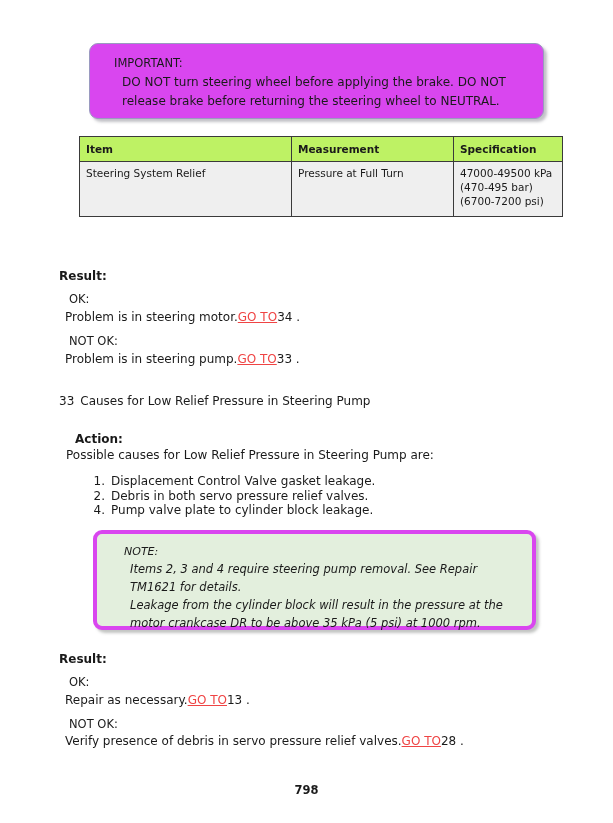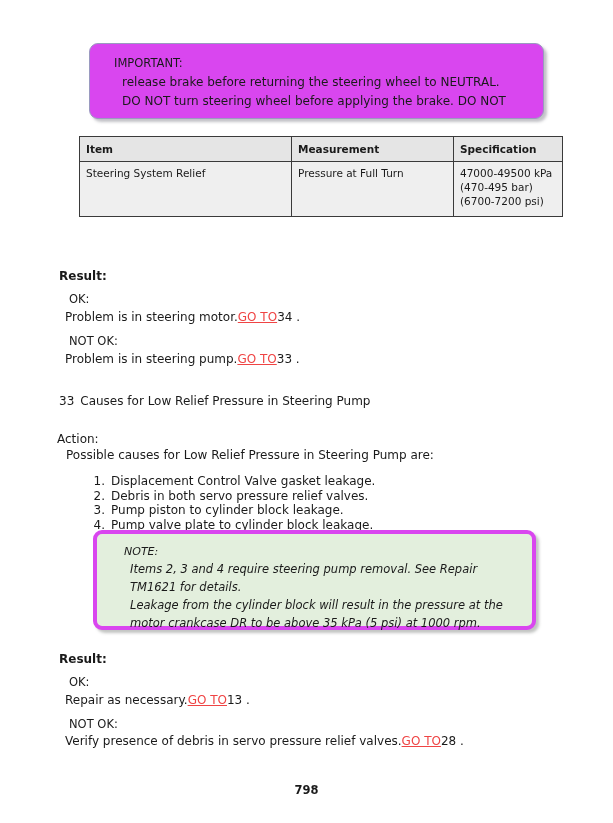--- a/index.html
+++ b/index.html
@@ -72,21 +72,21 @@
   }
   .spec-table th, .spec-table td {
     border: 1px solid #3a3a3a;
     text-align: left;
     vertical-align: top;
     padding: 4px 6px;
     font-size: 10.5px;
     line-height: 14px;
   }
   .spec-table th {
-    background: #e5e5e5;
+    background: #bef264;
     font-weight: bold;
     font-size: 10.5px;
     height: 11px;
     padding: 5px 6px;
   }
   .spec-table td {
     background: #efefef;
   }
   .col-item { width: 199px; }
   .col-meas { width: 149px; }
@@ -110,23 +110,23 @@
     left: 65px;
     white-space: nowrap;
   }
   .section-heading {
     font-size: 12px;
     left: 59px;
     white-space: nowrap;
   }
   .section-heading .sec-num { margin-right: 6px; }
   .lbl-action {
-    font-weight: normal;
-    font-size: 12px;
-    left: 57px;
+    font-weight: bold;
+    font-size: 12px;
+    left: 75px;
   }
   .action-body {
     font-size: 12px;
     left: 66px;
     white-space: nowrap;
   }
 
   
   .cause-list {
     position: absolute;
@@ -164,22 +164,22 @@
     text-align: center;
     font-weight: bold;
     font-size: 11.5px;
   }
 </style>
 </head>
 <body>
 
 <div class="callout callout-important">
   <div class="callout-title">IMPORTANT:</div>
+  <div class="callout-line">DO NOT turn steering wheel before applying the brake. DO NOT</div>
   <div class="callout-line">release brake before returning the steering wheel to NEUTRAL.</div>
-  <div class="callout-line">DO NOT turn steering wheel before applying the brake. DO NOT</div>
 </div>
 
 <table class="spec-table">
   <thead>
     <tr>
       <th class="col-item">Item</th>
       <th class="col-meas">Measurement</th>
       <th class="col-spec">Specification</th>
     </tr>
   </thead>
@@ -203,21 +203,20 @@
 <div class="abs body-line" style="top:352px;"><span>Problem is in steering pump.</span><span class="golink">GO TO</span><span>33 .</span></div>
 
 <div class="abs section-heading" style="top:394px;"><span class="sec-num">33</span><span>Causes for Low Relief Pressure in Steering Pump</span></div>
 
 <div class="abs lbl-action" style="top:432px;">Action:</div>
 <div class="abs action-body" style="top:448px;">Possible causes for Low Relief Pressure in Steering Pump are:</div>
 
 <ol class="cause-list">
   <li><span class="num">1.</span><span>Displacement Control Valve gasket leakage.</span></li>
   <li><span class="num">2.</span><span>Debris in both servo pressure relief valves.</span></li>
-  <li><span class="num">3.</span><span>Pump piston to cylinder block leakage.</span></li>
   <li><span class="num">4.</span><span>Pump valve plate to cylinder block leakage.</span></li>
 </ol>
 
 <div class="callout callout-note">
   <div class="callout-title">NOTE:</div>
   <div class="callout-line justify">Items 2, 3 and 4 require steering pump removal. See Repair</div>
   <div class="callout-line">TM1621 for details.</div>
   <div class="callout-line">Leakage from the cylinder block will result in the pressure at the</div>
   <div class="callout-line">motor crankcase DR to be above 35 kPa (5 psi) at 1000 rpm.</div>
 </div>

